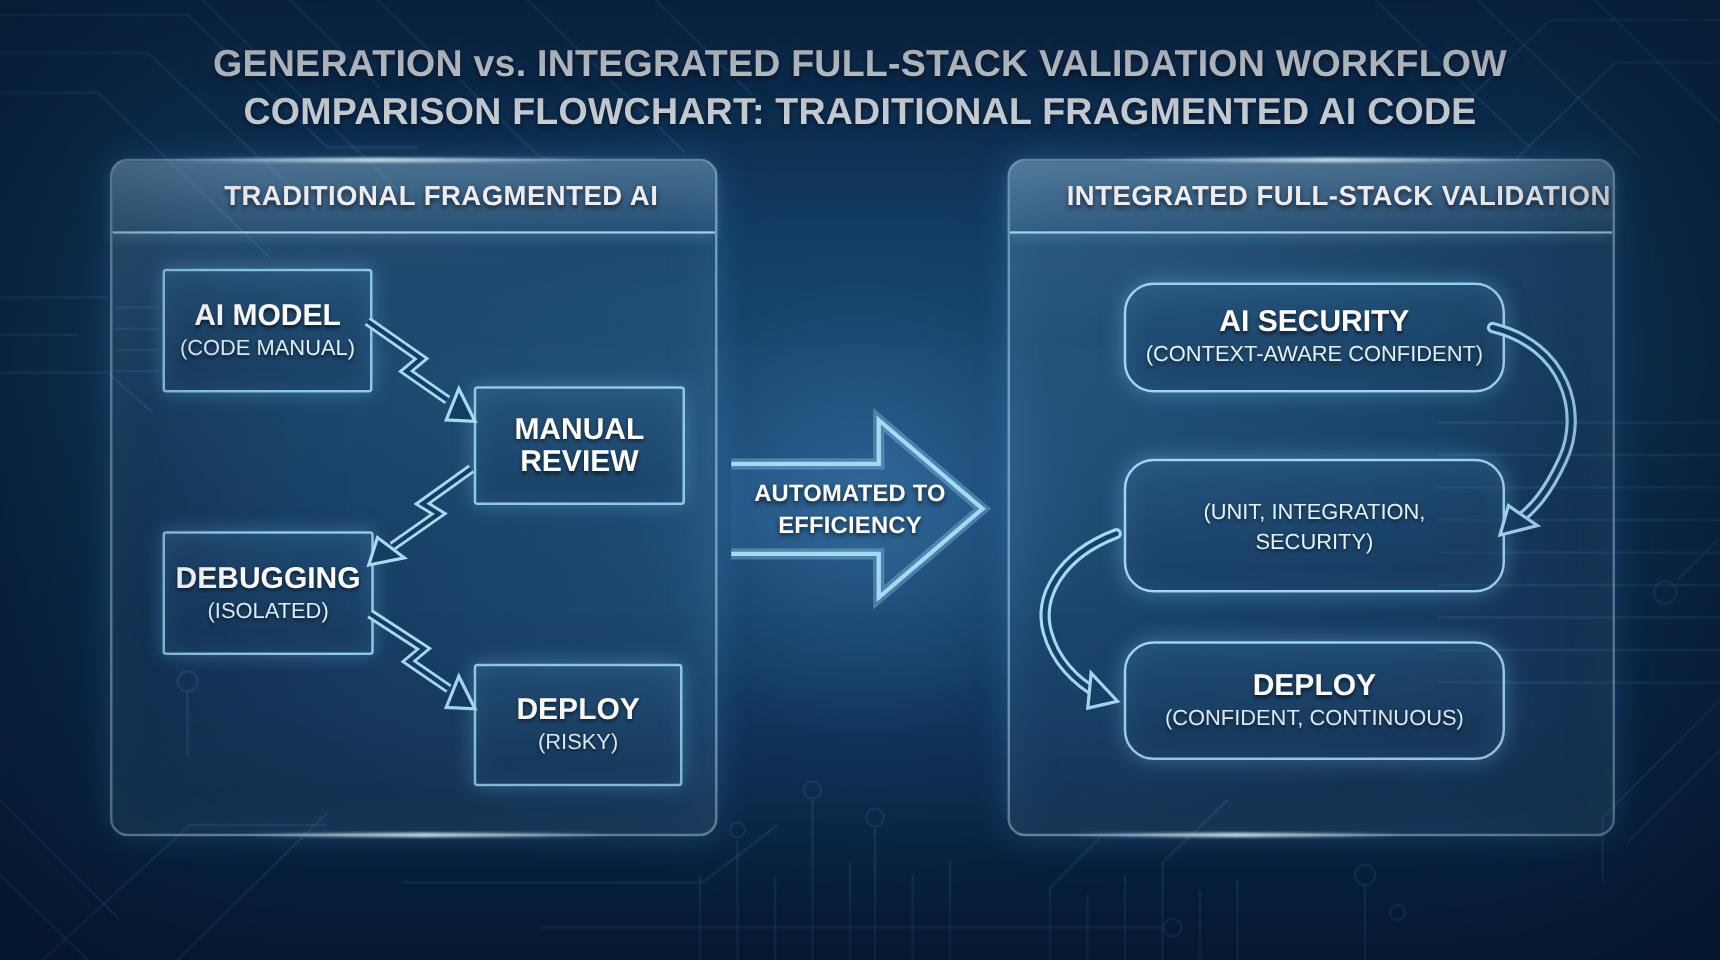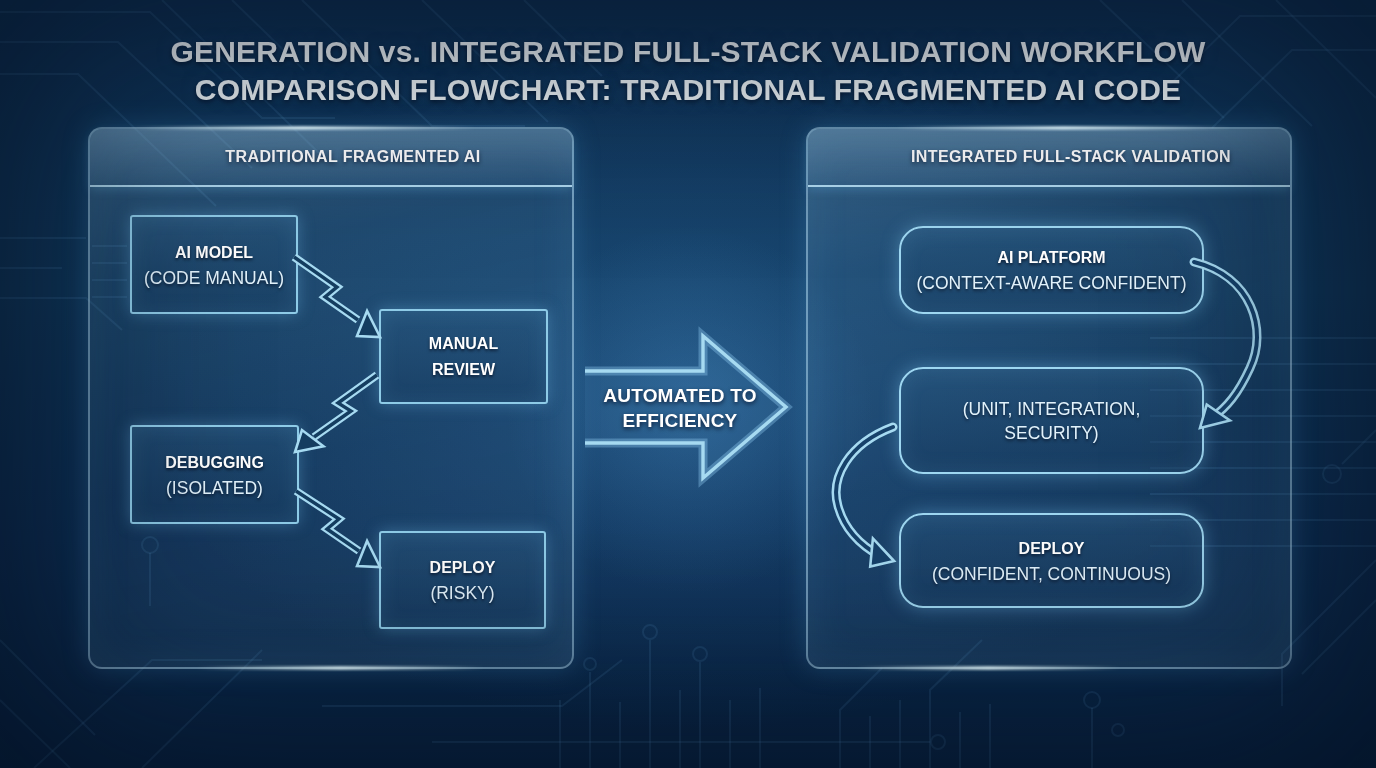--- a/index.html
+++ b/index.html
@@ -27,41 +27,41 @@
   .panel{
     position:absolute;top:127px;width:482px;height:538px;border-radius:14px;z-index:2;
     border:2px solid rgba(176,218,242,0.55);
     background:linear-gradient(168deg, rgba(142,194,228,0.30) 0%, rgba(104,156,196,0.16) 24%, rgba(76,122,162,0.13) 58%, rgba(96,152,192,0.17) 100%);
     box-shadow:0 0 26px rgba(80,160,220,0.28), inset 0 0 44px rgba(130,195,235,0.10);
   }
   .panel.left{left:88px;}
   .panel.right{left:806px;}
   .panel-header{
     position:relative;height:56px;display:flex;align-items:center;justify-content:center;
-    font-size:16px;font-weight:bold;color:#ffffff;letter-spacing:0.4px;
+    font-size:22px;font-weight:bold;color:#ffffff;letter-spacing:0.4px;
     text-shadow:0 2px 4px rgba(0,0,20,0.6);
     background:linear-gradient(180deg, rgba(170,212,240,0.30), rgba(120,170,205,0.08));
     border-bottom:2px solid rgba(190,232,252,0.85);
     border-radius:12px 12px 0 0;
     box-shadow:0 3px 10px rgba(120,200,245,0.25);
     padding-left:44px;
   }
   .streak{position:absolute;height:4px;border-radius:2px;filter:blur(1px);pointer-events:none;
     background:linear-gradient(90deg, rgba(255,255,255,0) 0%, rgba(225,248,255,0.95) 50%, rgba(255,255,255,0) 100%);}
   .streak.top-l{left:8%;top:-3px;width:72%;}
   .streak.bot-l{left:22%;bottom:-3px;width:60%;}
   .streak.top-r{left:18%;top:-3px;width:70%;}
   .streak.bot-r{left:10%;bottom:-3px;width:55%;}
 
   .node{
     position:absolute;display:flex;flex-direction:column;align-items:center;justify-content:center;
     text-align:center;color:#ffffff;
     background:linear-gradient(180deg, rgba(44,92,132,0.38), rgba(22,58,94,0.48));
   }
-  .node .label{font-size:16px;font-weight:bold;line-height:26px;text-shadow:0 2px 3px rgba(0,0,15,0.6);}
+  .node .label{font-size:24px;font-weight:bold;line-height:26px;text-shadow:0 2px 3px rgba(0,0,15,0.6);}
   .node .sublabel{font-size:17.5px;font-weight:normal;color:#e2f2fb;line-height:24px;text-shadow:0 2px 3px rgba(0,0,15,0.55);}
   .rect{
     border:2px solid #8ecbe7;border-radius:3px;
     box-shadow:0 0 16px rgba(120,195,240,0.35), inset 0 0 20px rgba(135,205,245,0.13);
   }
   .round{
     border:2.5px solid #9ed7f1;border-radius:24px;
     box-shadow:0 0 18px rgba(125,200,245,0.40), inset 0 0 22px rgba(135,205,245,0.12);
   }
   .round .label{max-width:228px;}
@@ -186,21 +186,21 @@
       <div class="label">DEPLOY</div>
       <div class="sublabel">(RISKY)</div>
     </div>
   </div>
 
   <div class="panel right">
     <div class="streak top-r"></div>
     <div class="streak bot-r"></div>
     <div class="panel-header">INTEGRATED FULL-STACK VALIDATION</div>
     <div class="node round n-platform">
-      <div class="label">AI PLATFORM</div>
+      <div class="label">AI SECURITY</div>
       <div class="sublabel">(CONTEXT-AWARE CONFIDENT)</div>
     </div>
     <div class="node round n-testing">
       <div class="sublabel">(UNIT, INTEGRATION, SECURITY)</div>
     </div>
     <div class="node round n-deploy-conf">
       <div class="label">DEPLOY</div>
       <div class="sublabel">(CONFIDENT, CONTINUOUS)</div>
     </div>
   </div>

